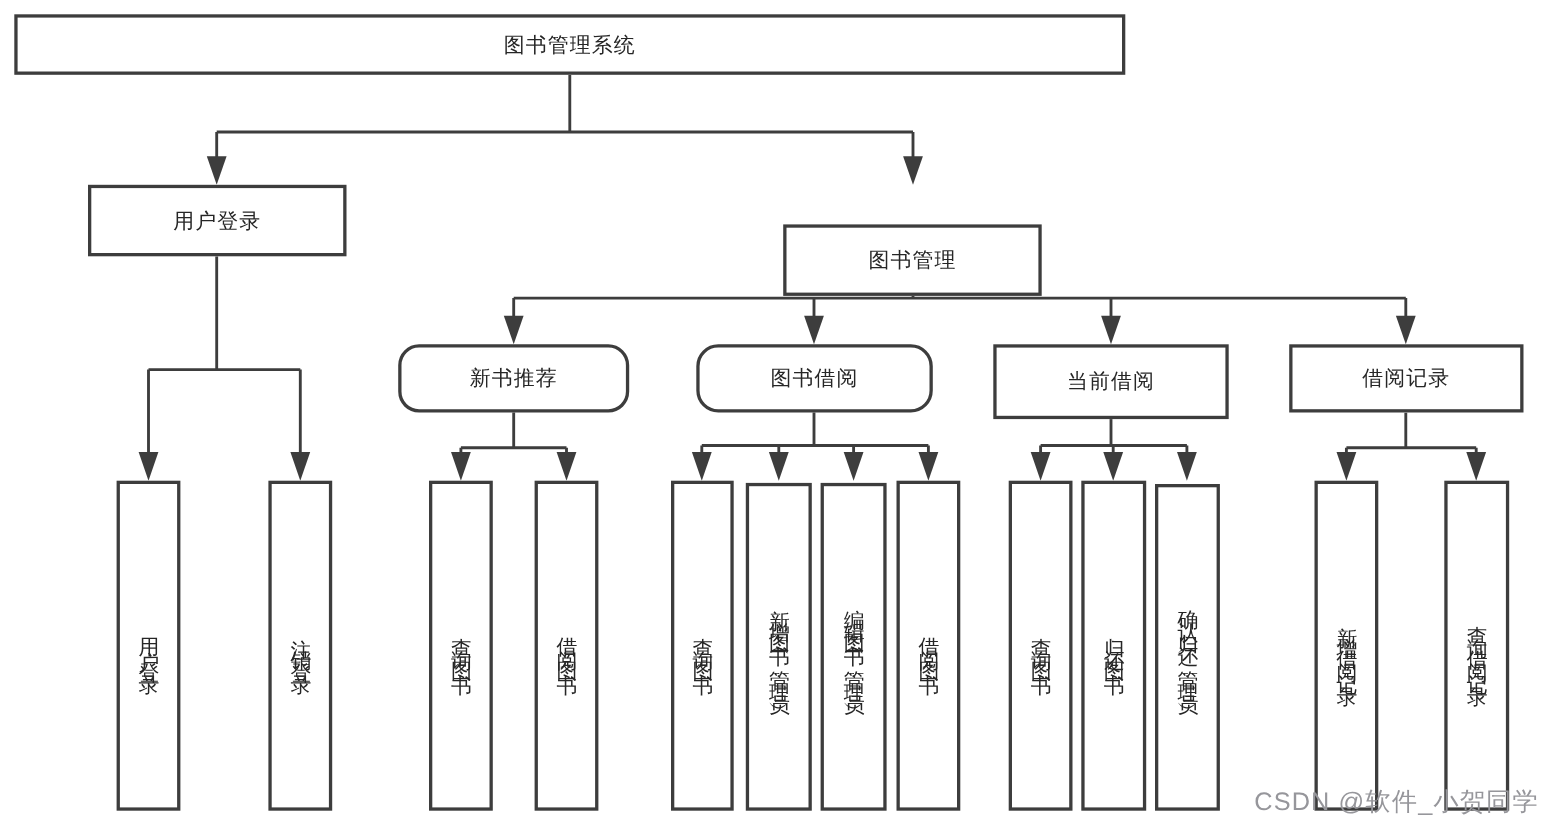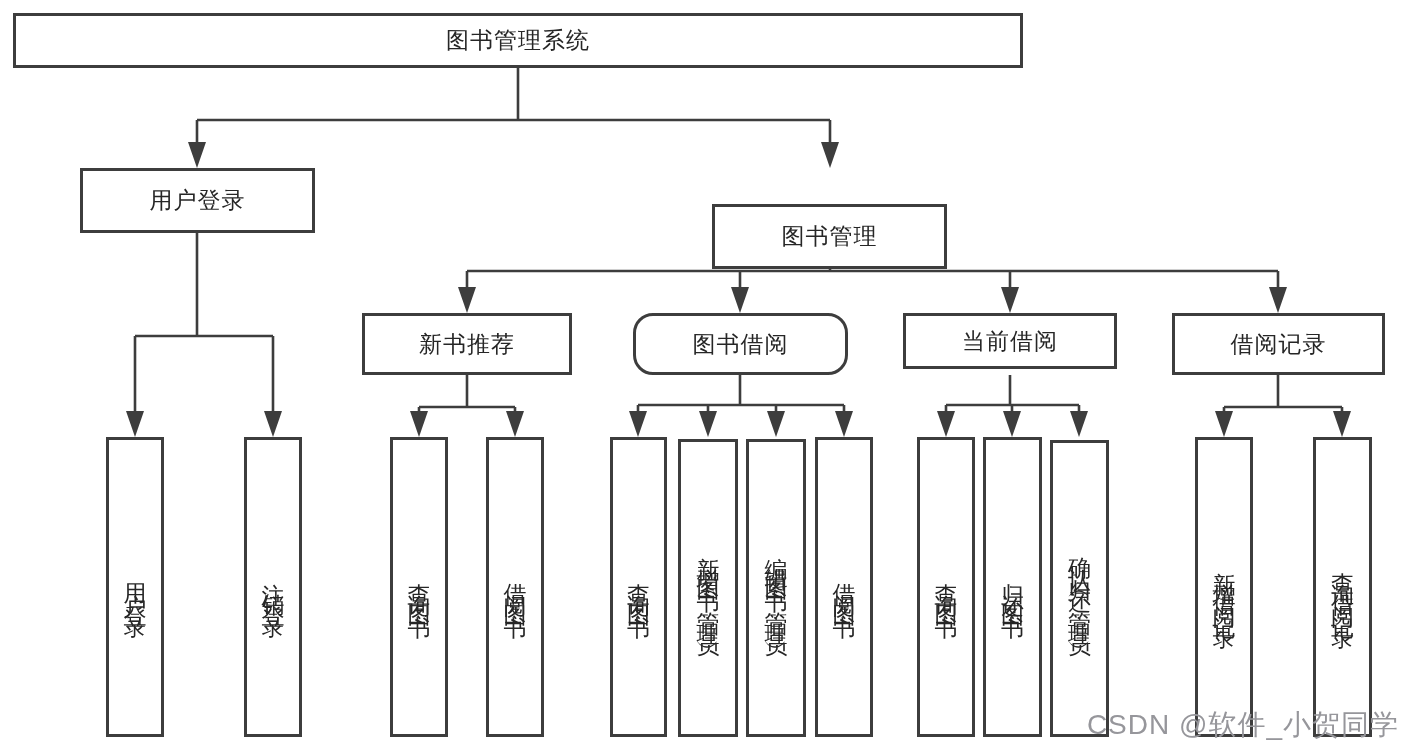--- a/index.html
+++ b/index.html
@@ -26,36 +26,36 @@
   }
   .box {
     position: absolute;
     box-sizing: border-box;
     background: #ffffff;
     border: 3px solid var(--line-color, #3d3d3d);
     display: flex;
     align-items: center;
     justify-content: center;
     color: var(--text-color, #262626);
-    font-size: 23px;
+    font-size: 19px;
     letter-spacing: 1px;
     white-space: nowrap;
   }
   .leaf span {
     writing-mode: vertical-rl;
     text-orientation: mixed;
     letter-spacing: 11px;
     line-height: 1;
     white-space: nowrap;
   }
   .watermark {
     position: absolute;
     right: 6px;
     bottom: 3px;
-    font-size: 28px;
+    font-size: 23px;
     color: var(--watermark-color, #96969b);
     letter-spacing: 1px;
     z-index: 5;
   }
 </style>
 </head>
 <body>
 
 <div>
 
@@ -99,27 +99,27 @@
     <span>图书管理系统</span>
   </div>
 
   <div class="box" style="left:80px; top:168px; width:235px; height:65px;">
     <span>用户登录</span>
   </div>
   <div class="box" style="left:712px; top:168px; width:235px; height:65px;margin-top:36px;">
     <span>图书管理</span>
   </div>
 
-  <div class="box" style="left:362px; top:313px; width:210px; height:62px;">
+  <div class="box" style="left:362px; top:313px; width:210px; height:62px;border-radius:19px;">
     <span>新书推荐</span>
   </div>
   <div class="box" style="left:633px; top:313px; width:215px; height:62px;border-radius:20px;">
     <span>图书借阅</span>
   </div>
-  <div class="box" style="left:903px; top:313px; width:214px; height:56px;">
+  <div class="box" style="left:903px; top:313px; width:214px; height:68px;">
     <span>当前借阅</span>
   </div>
   <div class="box" style="left:1172px; top:313px; width:213px; height:62px;">
     <span>借阅记录</span>
   </div>
 
   <div class="box leaf" style="left:106px; top:437px; width:58px; height:300px;">
     <span>用户登录</span>
   </div>
   <div class="box leaf" style="left:244px; top:437px; width:58px; height:300px;">

